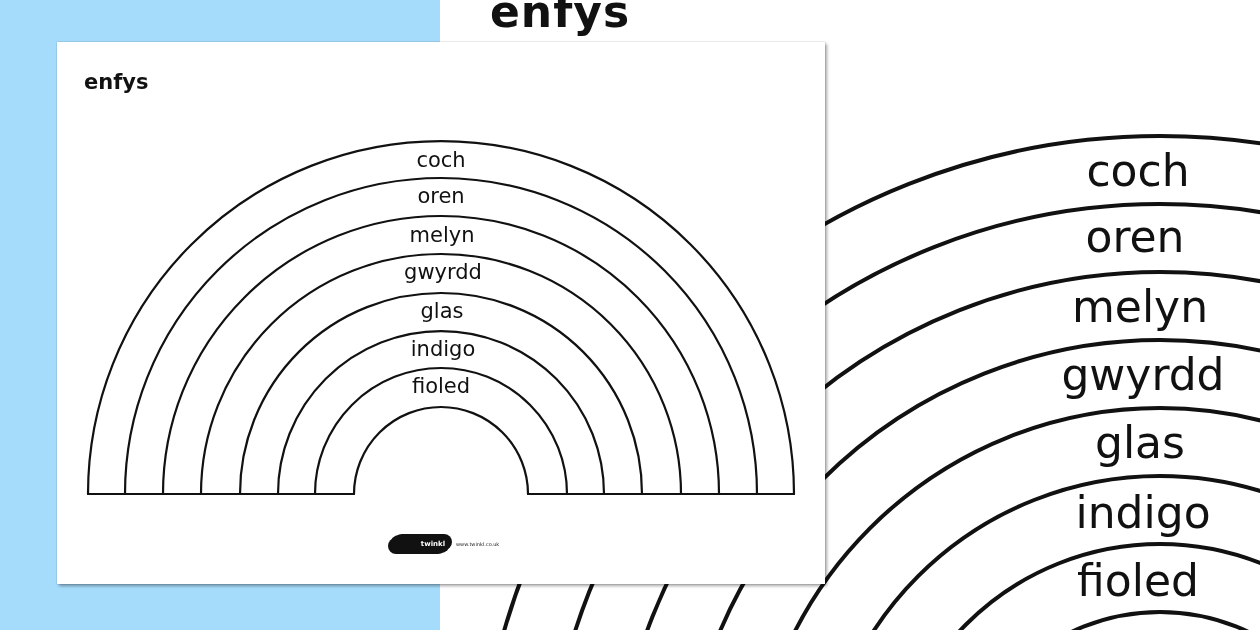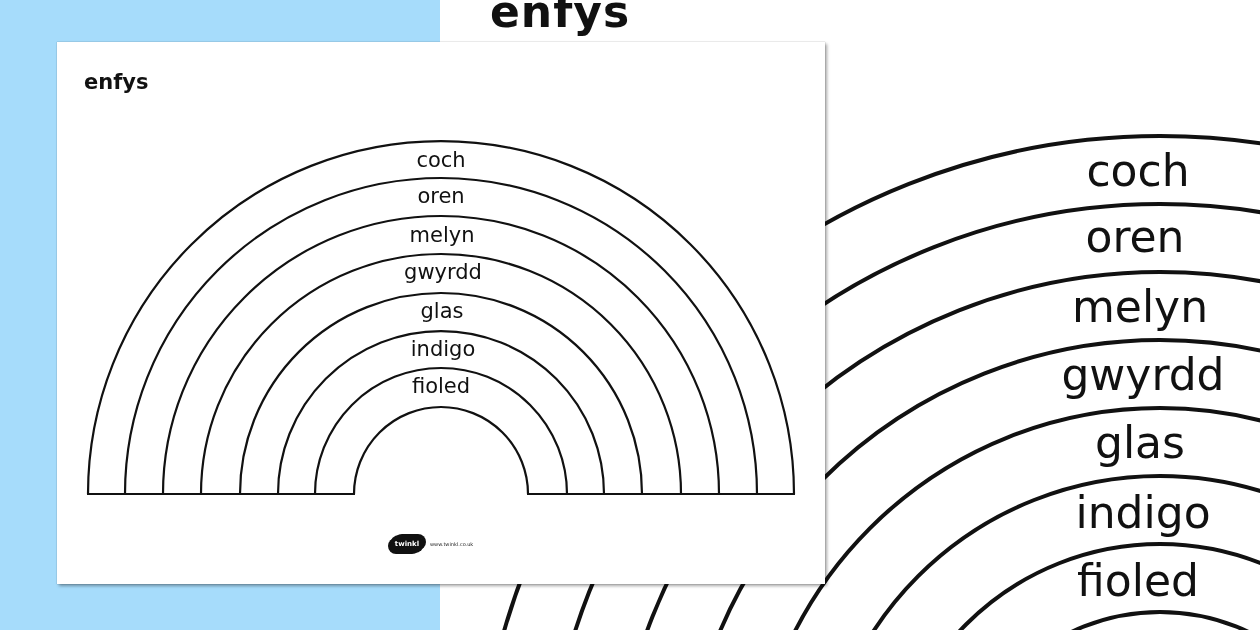--- a/index.html
+++ b/index.html
@@ -87,20 +87,21 @@
       background: #111;
       border-radius: 10px;
       color: #fff;
       font-family: "DejaVu Sans", sans-serif;
       font-weight: bold;
       font-size: 7px;
       display: flex;
       align-items: center;
       justify-content: center;
       box-shadow: 3px -2px 0 -1px #111, -3px 2px 0 -1px #111;
+      padding-left: 26px;
     }
     .logo-url {
       font-family: "DejaVu Sans", sans-serif;
       font-size: 5px;
       color: #222;
     }
     svg text {
       font-family: "DejaVu Sans", sans-serif;
     }
   </style>

